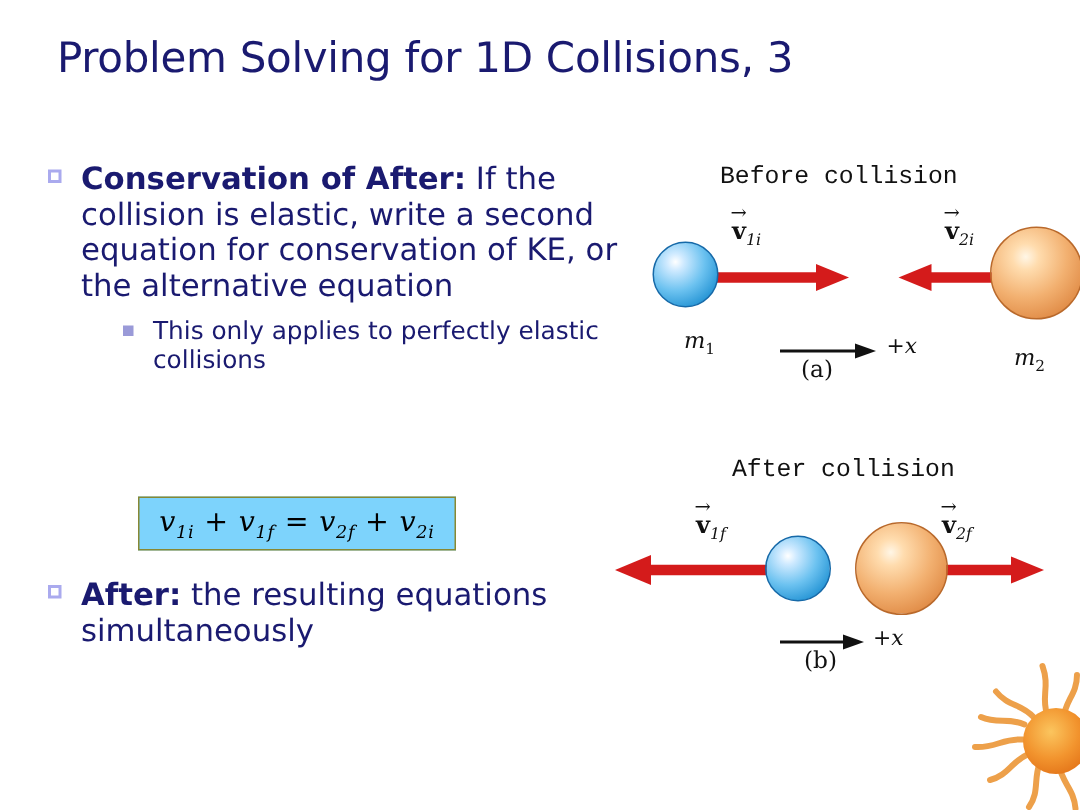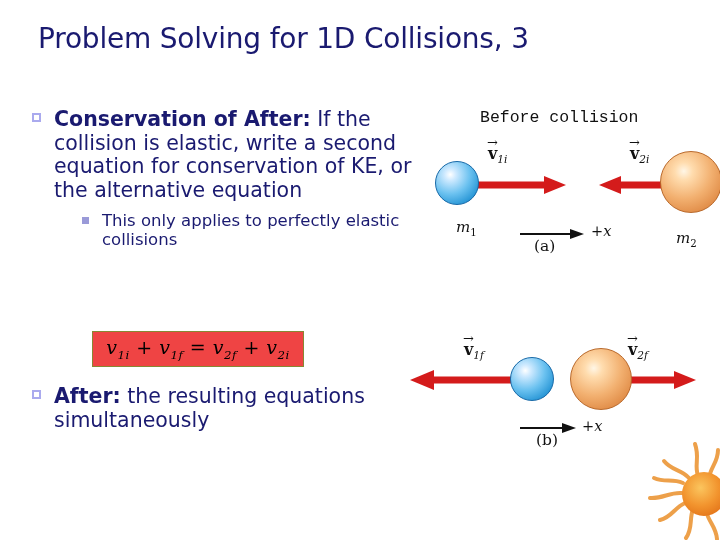--- a/index.html
+++ b/index.html
@@ -78,21 +78,21 @@
     background: #9a9ad8;
   }
 
   
   #equation-box {
     position: absolute;
     left: 92px;
     top: 331px;
     width: 212px;
     height: 36px;
-    background: #ef4444;
+    background: #7dd3fc;
     border: 1px solid #888833;
     box-sizing: border-box;
     display: flex;
     align-items: center;
     justify-content: center;
   }
   #equation-text {
     font-family: "DejaVu Serif", serif;
     font-style: italic;
     font-size: 19px;
@@ -277,20 +277,21 @@
   <div class="mass-label" style="left:272px; top:121px;">
     <span>m</span><sub>2</sub>
   </div>
 
   <div class="axis-label" style="left:187px; top:115px;">
     <span>+</span><span class="ital">x</span>
   </div>
 
   <div class="fig-label" style="left:130px; top:129px;">(a)</div>
 
+  <div class="fig-caption" style="left:84px; top:195px;">After collision</div>
 
   <svg width="312" height="130" style="position:absolute; left:0; top:222px;">
 
     <g>
       <line x1="28" y1="50" x2="118" y2="50" stroke="#d41b1b" stroke-width="7"></line>
       <polygon points="30,40 6,50 30,60" fill="#d41b1b"></polygon>
     </g>
 
     <g>
       <line x1="208" y1="50" x2="272" y2="50" stroke="#d41b1b" stroke-width="7"></line>

